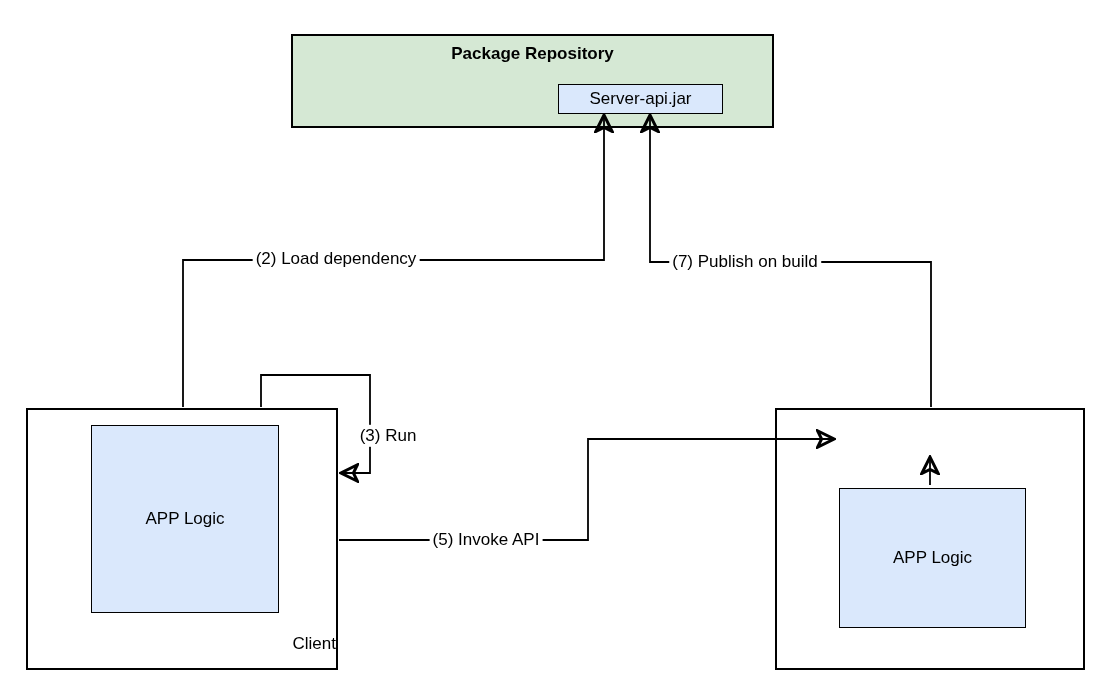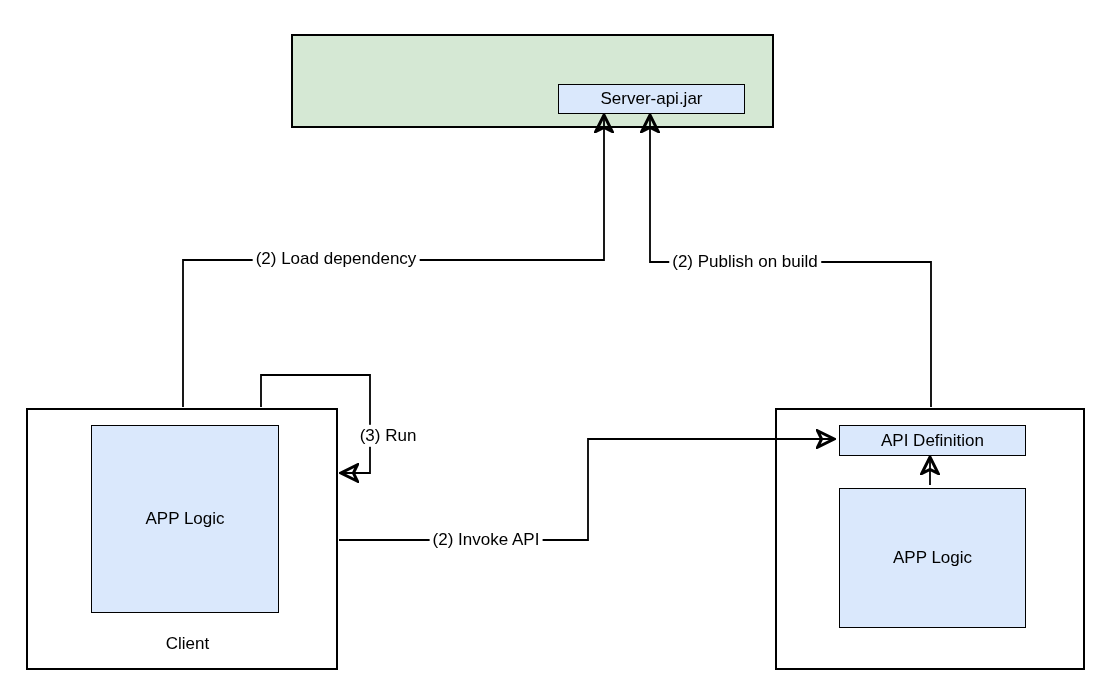--- a/index.html
+++ b/index.html
@@ -36,21 +36,21 @@
     position: absolute;
     box-sizing: border-box;
     border: 1.5px solid #000000;
     background: #dae8fc;
     display: flex;
     align-items: center;
     justify-content: center;
     text-align: center;
   }
   .jar {
-    left: 265px; top: 48px; width: 187px; height: 30px;
+    left: 265px; top: 48px; width: 165px; height: 30px;
   }
   .client {
     left: 26px; top: 408px; width: 312px; height: 262px;
     background: #ffffff;
   }
   .server {
     left: 775px; top: 408px; width: 310px; height: 262px;
     background: #ffffff;
   }
   .client-applogic {
@@ -58,21 +58,21 @@
   }
   .api-def {
     left: 62px; top: 15px; width: 187px; height: 31px;
   }
   .server-applogic {
     left: 62px; top: 78px; width: 187px; height: 140px;
   }
   .outer-label {
     position: absolute;
     left: 11px; right: 0; bottom: 14px;
-    text-align: center;
+    text-align: right;
   }
   .edges-svg {
     position: absolute;
     left: 0; top: 0;
     width: 1104px;
     height: 691px;
     pointer-events: none;
   }
   .edges-svg path {
     fill: none;
@@ -87,44 +87,44 @@
     white-space: nowrap;
     line-height: 1.2;
   }
 </style>
 </head>
 <body>
 
 <div class="canvas">
 
   <div class="box repo">
+    <div class="repo-title">Package Repository</div>
     <div class="inner-blue jar">Server-api.jar</div>
   </div>
 
   <div class="box client">
     <div class="inner-blue client-applogic">APP Logic</div>
     <div class="outer-label">Client</div>
   </div>
 
   <div class="box server">
-    <div class="inner-blue api-def">API Definition</div>
     <div class="inner-blue server-applogic">APP Logic</div>
   </div>
 
   <svg class="edges-svg" viewBox="0 0 1104 691" xmlns="http://www.w3.org/2000/svg">
     <defs>
       <marker id="arrow" viewBox="0 0 12 12" refX="11" refY="6" markerWidth="11" markerHeight="11" orient="auto-start-reverse">
         <path d="M1,1 L11,6 L1,11 L3.5,6 Z" fill="#000000" stroke="none"></path>
       </marker>
     </defs>
     <path d="M183,407 L183,260 L604,260 L604,115" marker-end="url(#arrow)"></path>
     <path d="M931,407 L931,262 L650,262 L650,115" marker-end="url(#arrow)"></path>
     <path d="M261,407 L261,375 L370,375 L370,473 L341,473" marker-end="url(#arrow)"></path>
     <path d="M339,540 L588,540 L588,439 L834,439" marker-end="url(#arrow)"></path>
     <path d="M930,485 L930,457" marker-end="url(#arrow)"></path>
   </svg>
 
-  <div class="edge-label" style="left:745px; top:262px;">(2) Publish on build</div>
+  <div class="edge-label" style="left:745px; top:262px;">(7) Publish on build</div>
   <div class="edge-label" style="left:336px; top:259px;text-align:center;">(2) Load dependency</div>
   <div class="edge-label" style="left:388px; top:398px;margin-top:38px;">(3) Run</div>
-  <div class="edge-label" style="left:486px; top:540px;">(2) Invoke API</div>
+  <div class="edge-label" style="left:486px; top:540px;">(5) Invoke API</div>
 
 </div>
 
 </body></html>

